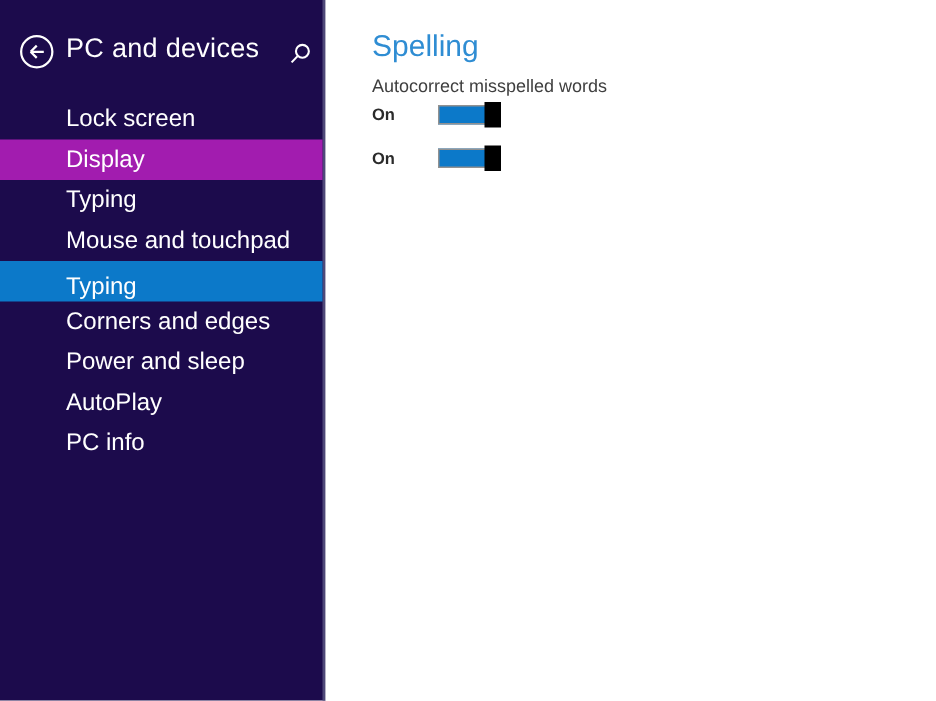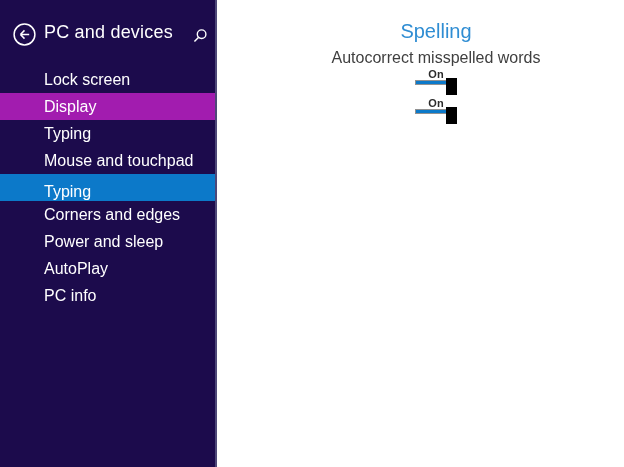--- a/index.html
+++ b/index.html
@@ -36,28 +36,27 @@
     padding-left:44px; font-size:16px; color:#ffffff; cursor:pointer;
   }
   .nav-item.hover    { background:#a21caf; }
   .nav-item.selected { background:#0c79c9;align-items:flex-end; }
 
   
   .main {
     position:absolute; left:217px; top:0; right:0; bottom:0;
     background:#ffffff; box-sizing:border-box;
     padding:20px 0 0 31px;
-    text-align:center;
   }
   .section-title {
     margin:0 0 8px 0; font-size:20px; font-weight:300; color:#2f8dd3;
   }
   .setting { margin-bottom:12px; }
-  .setting-label { font-size:16px; color:#3f3f3f; line-height:13px; margin-bottom:4px; }
-  .setting-row { display:flex; align-items:center; height:17px;flex-direction:column; }
+  .setting-label { font-size:12px; color:#3f3f3f; line-height:13px; margin-bottom:4px; }
+  .setting-row { display:flex; align-items:center; height:17px; }
   .toggle-value { width:44px; font-size:11px; font-weight:bold; color:#2b2b2b; }
   .toggle {
     position:relative; width:42px; height:13px;
     background:#0c79c9; border:1px solid #919191; box-sizing:border-box;
     cursor:pointer;
   }
   .toggle .thumb {
     position:absolute; right:-1px; top:-3px; width:11px; height:17px;
     background:#000000;
   }

